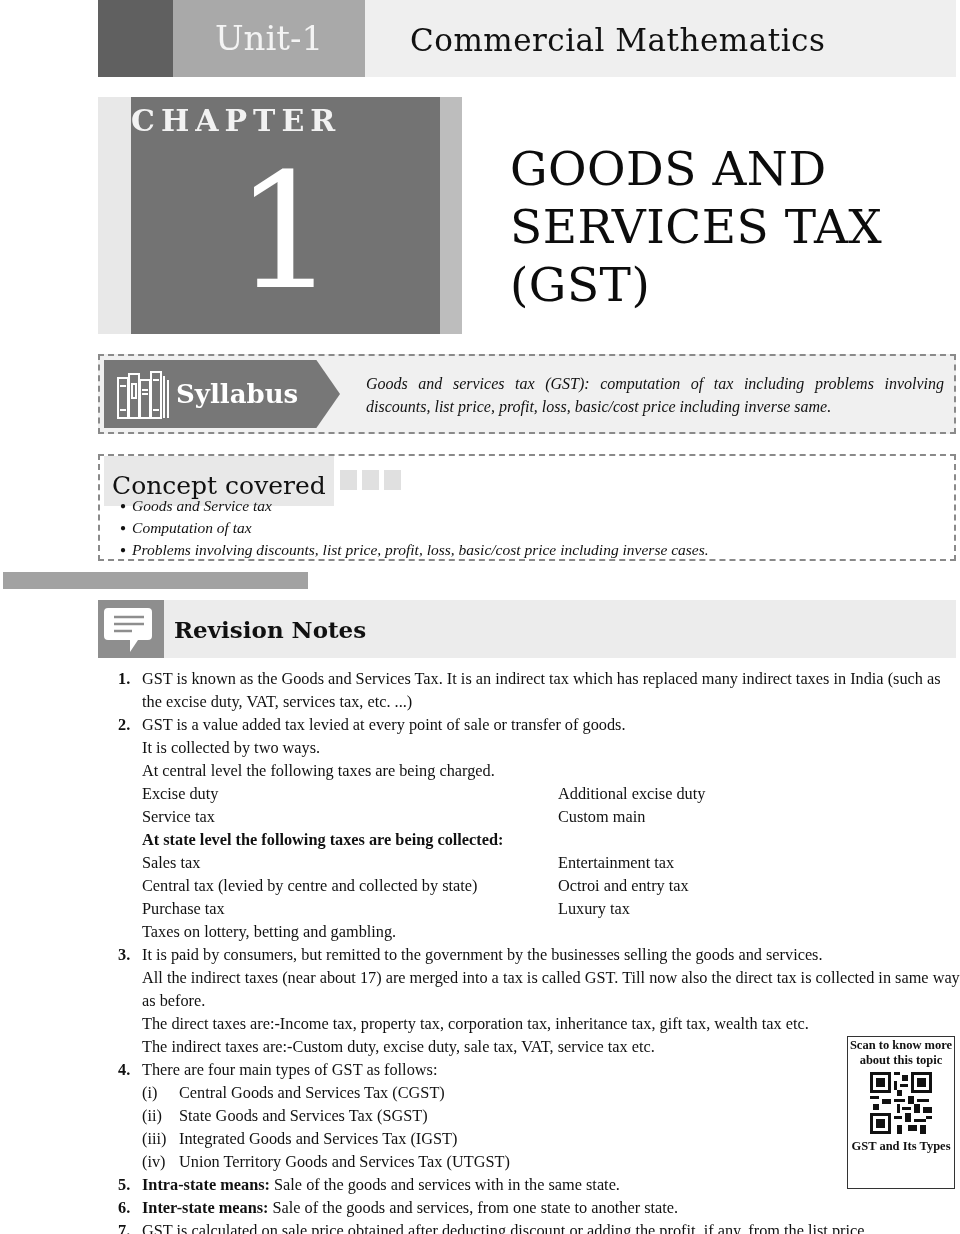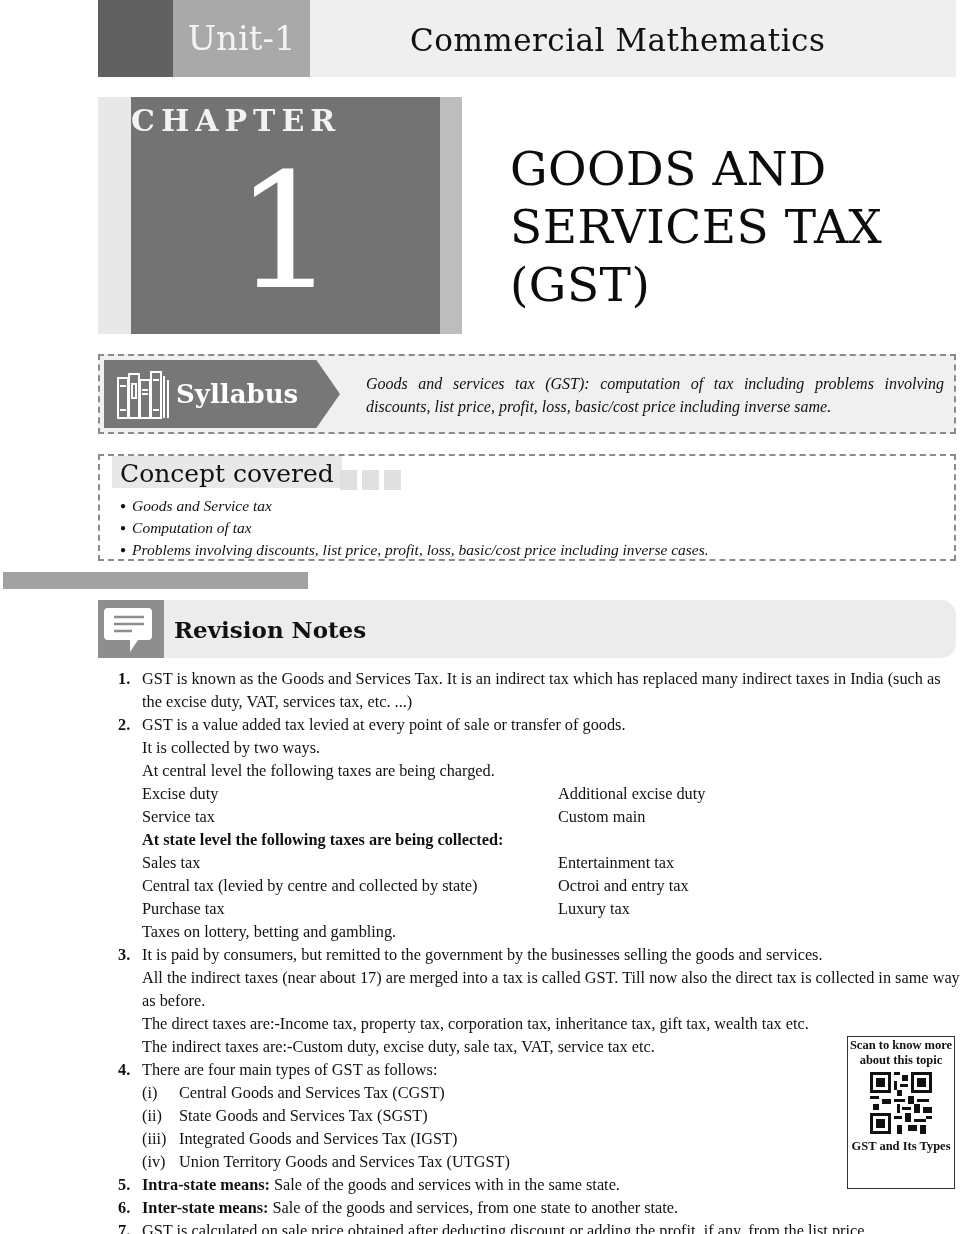--- a/index.html
+++ b/index.html
@@ -2,21 +2,21 @@
 <html><head>
 <meta charset="utf-8">
 <style>
   * { box-sizing: border-box; margin: 0; padding: 0; }
   html, body { width: 960px; height: 1234px; background: #ffffff; overflow: hidden; }
   body { position: relative; font-family: "Liberation Serif", "DejaVu Serif", serif; color: #111; }
 
   
   .unit-band { position: absolute; left: 98px; top: 0; width: 858px; height: 77px; background: #efefef; }
   .unit-dark { position: absolute; left: 0; top: 0; width: 75px; height: 77px; background: #606060; }
-  .unit-label { position: absolute; left: 75px; top: 0; width: 137px; height: 77px; background: #a9a9a9;
+  .unit-label { position: absolute; left: 75px; top: 0; width: 192px; height: 77px; background: #a9a9a9;
     color: #f4f4f4; font-family: "DejaVu Serif", serif; font-size: 34px; line-height: 77px; text-align: center; }
   .unit-title { position: absolute; left: 312px; top: 0; height: 77px; line-height: 80px;
     font-family: "DejaVu Serif", serif; font-size: 31px; color: #111; letter-spacing: 0.5px; }
 
   
   .chapter-frame { position: absolute; left: 98px; top: 97px; width: 364px; height: 237px; background: #e8e8e8; }
   .chapter-frame .rightstrip { position: absolute; right: 0; top: 0; width: 22px; height: 100%; background: #bdbdbd; }
   .chapter-box { position: absolute; left: 33px; top: 0; width: 309px; height: 237px; background: #737373; }
   .chapter-word { position: absolute; top: 6px; left: 0; width: 100%; 
     font-family: "DejaVu Serif", serif; font-weight: bold; font-size: 30px; letter-spacing: 6px; color: #f2f2f2; }
@@ -33,31 +33,31 @@
     clip-path: polygon(0 0, 90% 0, 100% 50%, 90% 100%, 0 100%); }
   .syl-books { position: absolute; left: 12px; top: 10px; width: 56px; height: 50px; }
   .syl-label { position: absolute; left: 72px; top: 0; line-height: 68px; font-family: "DejaVu Serif", serif;
     font-weight: bold; font-size: 26px; color: #ffffff; }
   .syl-text { position: absolute; left: 266px; top: 16px; width: 578px; font-style: italic;
     font-size: 16px; line-height: 23px; text-align: justify; text-align-last: left; color: #111; }
 
   
   .concept { position: absolute; left: 98px; top: 454px; width: 858px; height: 107px;
     border: 2px dashed #8a8a8a; background: #ffffff; }
-  .concept-head { position: absolute; left: 12px; top: 0; height: 32px; padding: 0 8px; background: #e8e8e8;
+  .concept-head { position: absolute; left: 4px; top: 0; height: 50px; padding: 12px 8px; background: #e8e8e8;
     font-family: "DejaVu Serif", serif; font-size: 25px; line-height: 36px; color: #111; }
   .concept-squares { position: absolute; left: 240px; top: 14px; }
   .concept-squares span { display: inline-block; width: 17px; height: 20px; background: #e0e0e0; margin-right: 5px; }
   .concept-list { position: absolute; left: 20px; top: 40px; list-style: none; font-style: italic; font-size: 15.5px; line-height: 20px; }
   .concept-list li::before { content: "\25CF"; font-style: normal; font-size: 10px; margin-right: 6px; position: relative; top: -2px; }
 
   .gray-bar { position: absolute; left: 3px; top: 572px; width: 305px; height: 17px; background: #a2a2a2; }
 
   
-  .rev-band { position: absolute; left: 98px; top: 600px; width: 858px; height: 58px; background: #ececec; border-radius: 15px; }
+  .rev-band { position: absolute; left: 98px; top: 600px; width: 858px; height: 58px; background: #ececec; }
   .rev-icon-box { position: absolute; left: 0; top: 0; width: 66px; height: 58px; background: #8e8e8e; }
   .rev-title { position: absolute; left: 76px; top: 0; line-height: 60px; font-family: "DejaVu Serif", serif;
     font-weight: bold; font-size: 23px; color: #111; }
 
   
   .notes { position: absolute; left: 118px; top: 667px; width: 842px; font-size: 16.3px; line-height: 23px; color: #111; }
   .note { position: relative; padding-left: 24px; }
   .note .num { position: absolute; left: 0; top: 0; font-weight: bold; }
   .row2 { display: flex; }
   .row2 .c1 { width: 416px; }

